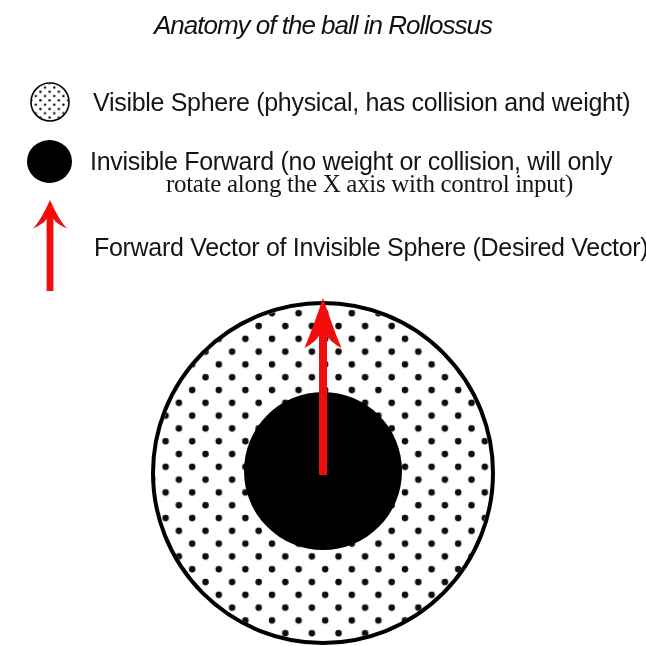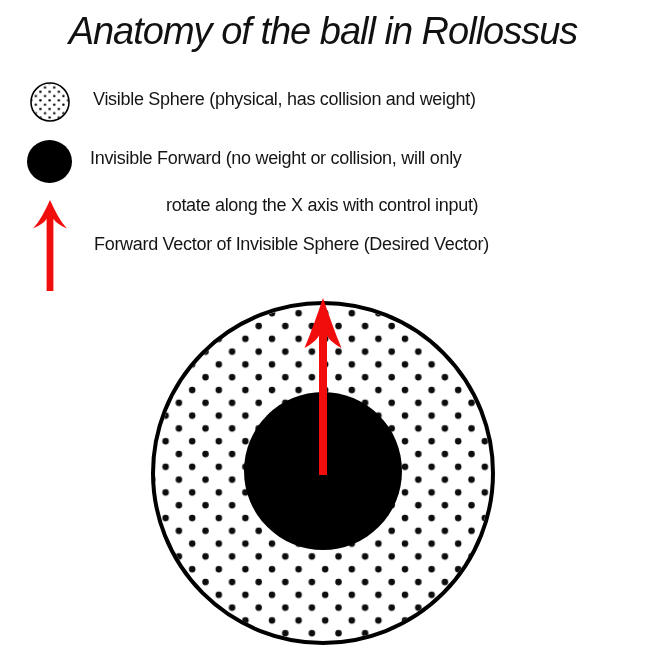--- a/index.html
+++ b/index.html
@@ -12,38 +12,38 @@
     font-family: "Liberation Sans", sans-serif;
     color: #151515;
   }
   .title {
     position: absolute;
     top: 12px;
     left: 0;
     width: 100%;
     margin: 0;
     text-align: center;
-    font-size: 38px;
+    font-size: 26px;
     font-style: italic;
     font-weight: normal;
     letter-spacing: -1px;
     line-height: 1;
     color: #111111;
   }
   .legend-label {
     position: absolute;
-    font-size: 18px;
+    font-size: 25px;
     letter-spacing: -0.3px;
     line-height: 1;
     white-space: nowrap;
     color: #151515;
   }
   .label-visible   { top: 90px;  left: 93px; }
   .label-invis-1   { top: 149px; left: 90px; }
-  .label-invis-2   { top: 196px; left: 166px; }
+  .label-invis-2   { top: 171px; left: 166px; font-family: Liberation Serif, serif; }
   .label-forward   { top: 235px; left: 88px; margin-left: 6px; }
   .icon-dotted-svg { position: absolute; left: 29px; top: 81px; }
   .icon-black {
     position: absolute;
     left: 27px; top: 140px;
     width: 45px; height: 43px;
     background: #000000;
     border-radius: 50%;
   }
   .icon-arrow-svg { position: absolute; left: 30px; top: 197px; }

